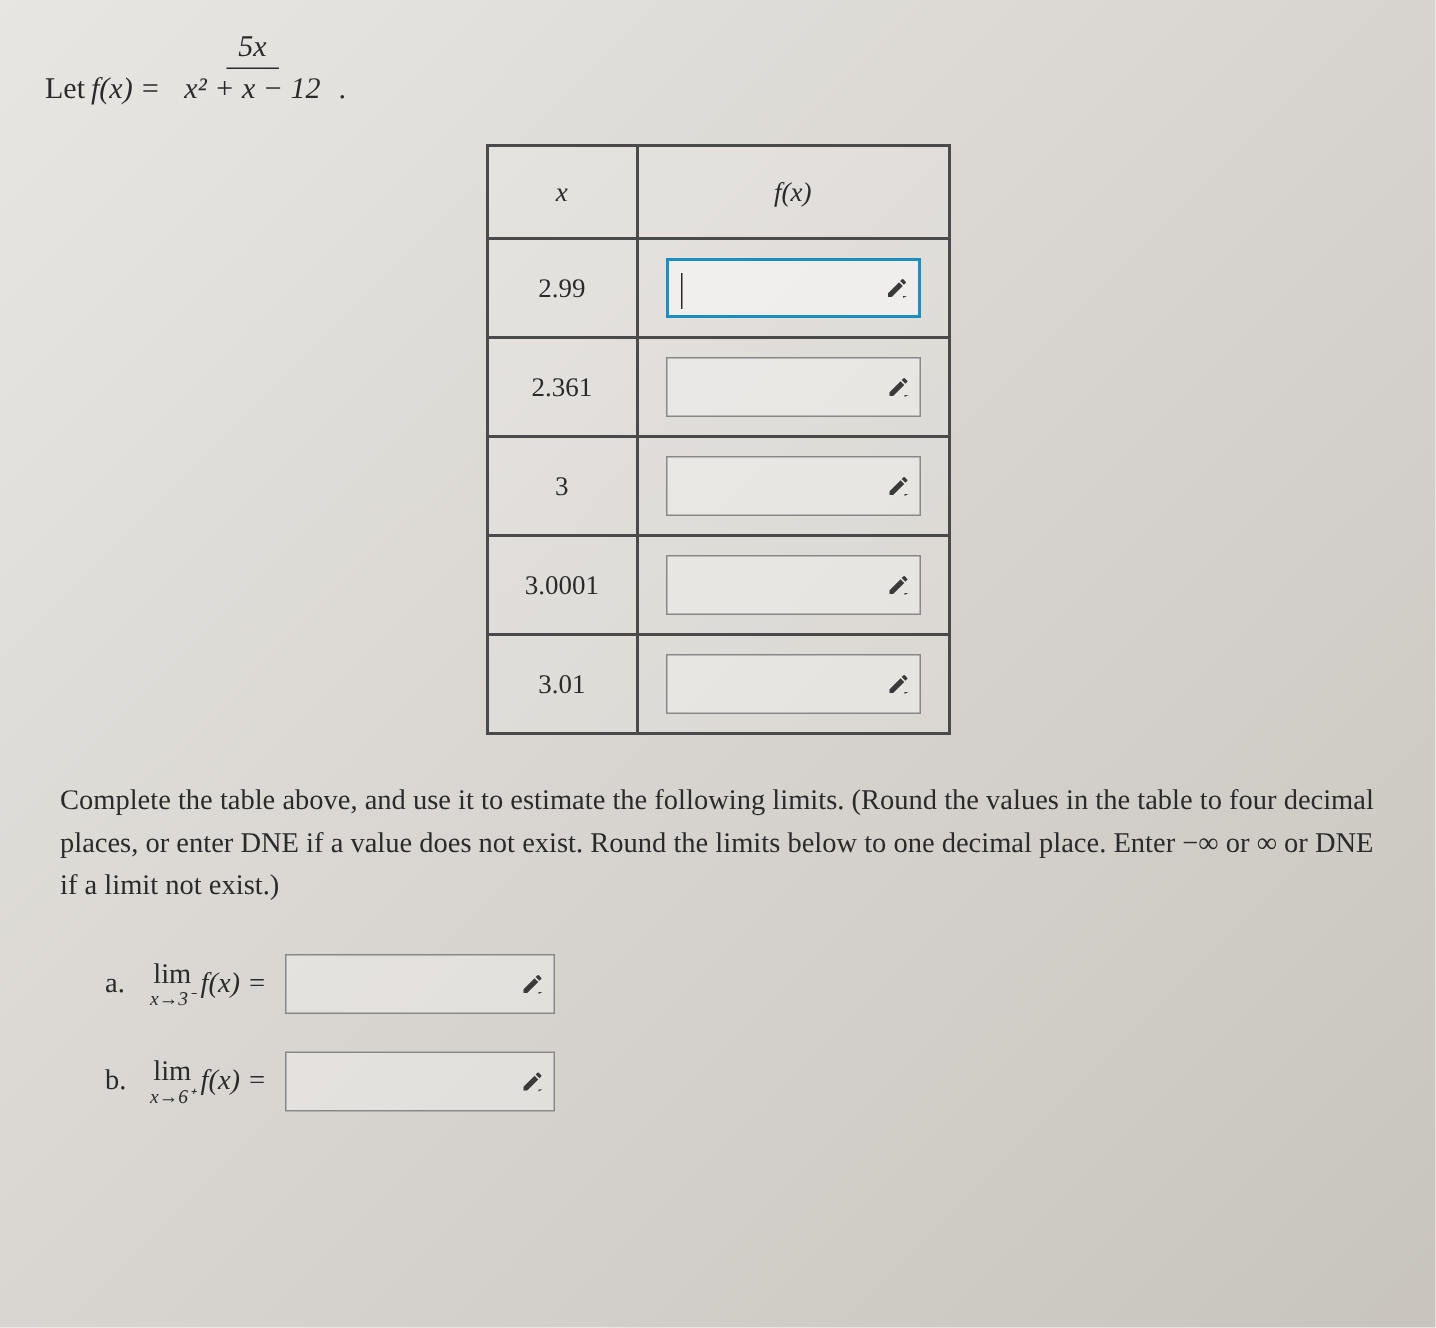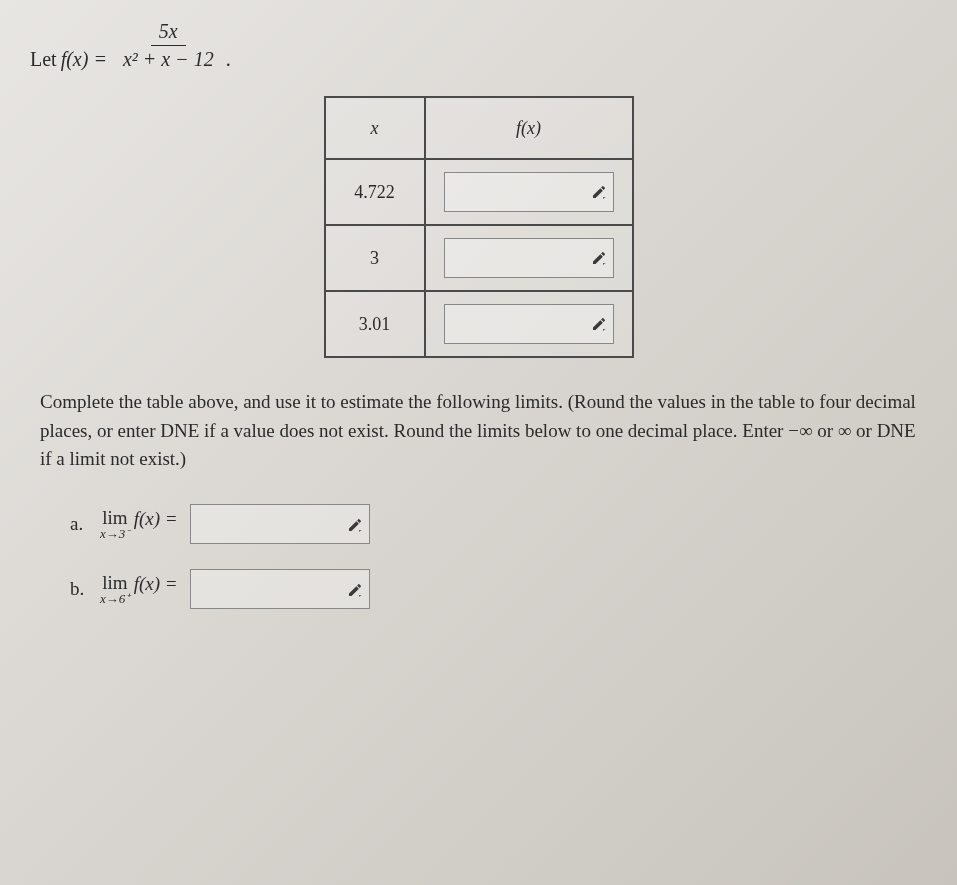--- a/index.html
+++ b/index.html
@@ -108,20 +108,21 @@
       display: flex;
       align-items: center;
       margin-bottom: 25px;
       font-size: 19px;
     }
     .limit-label {
       width: 30px;
     }
     .limit-expr {
       display: inline-flex;
+      align-items: center;
       margin-right: 8px;
     }
     .lim-stack {
       display: inline-flex;
       flex-direction: column;
       align-items: center;
       line-height: 1;
       margin-right: 4px;
     }
     .lim-top {
@@ -158,33 +159,56 @@
 </div>
 
 <table>
   <thead>
     <tr>
       <th class="x-col">x</th>
       <th class="fx-col"><span class="italic">f(x)</span></th>
     </tr>
   </thead>
   <tbody id="table-body">
-      <tr>
-        <td class="x-col">4.722</td>
+  <tr>
+        <td class="x-col">2.99</td>
+        <td class="fx-col">
+          <div class="input-cell active">
+            <div class="cursor-blink"></div>
+            <span class="pen-icon"><svg viewBox="0 0 24 24">
+                <path d="M3 17.25V21h3.75L17.81 9.94l-3.75-3.75L3 17.25zM20.71 7.04a1 1 0 0 0 0-1.41l-2.34-2.34a1 1 0 0 0-1.41 0l-1.83 1.83 3.75 3.75 1.83-1.83z"></path>
+                <path d="M6 22l4-2H6z" transform="translate(12,0)"></path>
+              </svg></span>
+          </div>
+        </td>
+      </tr>
+      <tr>
+        <td class="x-col">2.361</td>
         <td class="fx-col">
           <div class="input-cell">
             <span class="pen-icon"><svg viewBox="0 0 24 24">
                 <path d="M3 17.25V21h3.75L17.81 9.94l-3.75-3.75L3 17.25zM20.71 7.04a1 1 0 0 0 0-1.41l-2.34-2.34a1 1 0 0 0-1.41 0l-1.83 1.83 3.75 3.75 1.83-1.83z"></path>
                 <path d="M6 22l4-2H6z" transform="translate(12,0)"></path>
               </svg></span>
           </div>
         </td>
       </tr>
       <tr>
         <td class="x-col">3</td>
+        <td class="fx-col">
+          <div class="input-cell">
+            <span class="pen-icon"><svg viewBox="0 0 24 24">
+                <path d="M3 17.25V21h3.75L17.81 9.94l-3.75-3.75L3 17.25zM20.71 7.04a1 1 0 0 0 0-1.41l-2.34-2.34a1 1 0 0 0-1.41 0l-1.83 1.83 3.75 3.75 1.83-1.83z"></path>
+                <path d="M6 22l4-2H6z" transform="translate(12,0)"></path>
+              </svg></span>
+          </div>
+        </td>
+      </tr>
+      <tr>
+        <td class="x-col">3.0001</td>
         <td class="fx-col">
           <div class="input-cell">
             <span class="pen-icon"><svg viewBox="0 0 24 24">
                 <path d="M3 17.25V21h3.75L17.81 9.94l-3.75-3.75L3 17.25zM20.71 7.04a1 1 0 0 0 0-1.41l-2.34-2.34a1 1 0 0 0-1.41 0l-1.83 1.83 3.75 3.75 1.83-1.83z"></path>
                 <path d="M6 22l4-2H6z" transform="translate(12,0)"></path>
               </svg></span>
           </div>
         </td>
       </tr>
       <tr>

